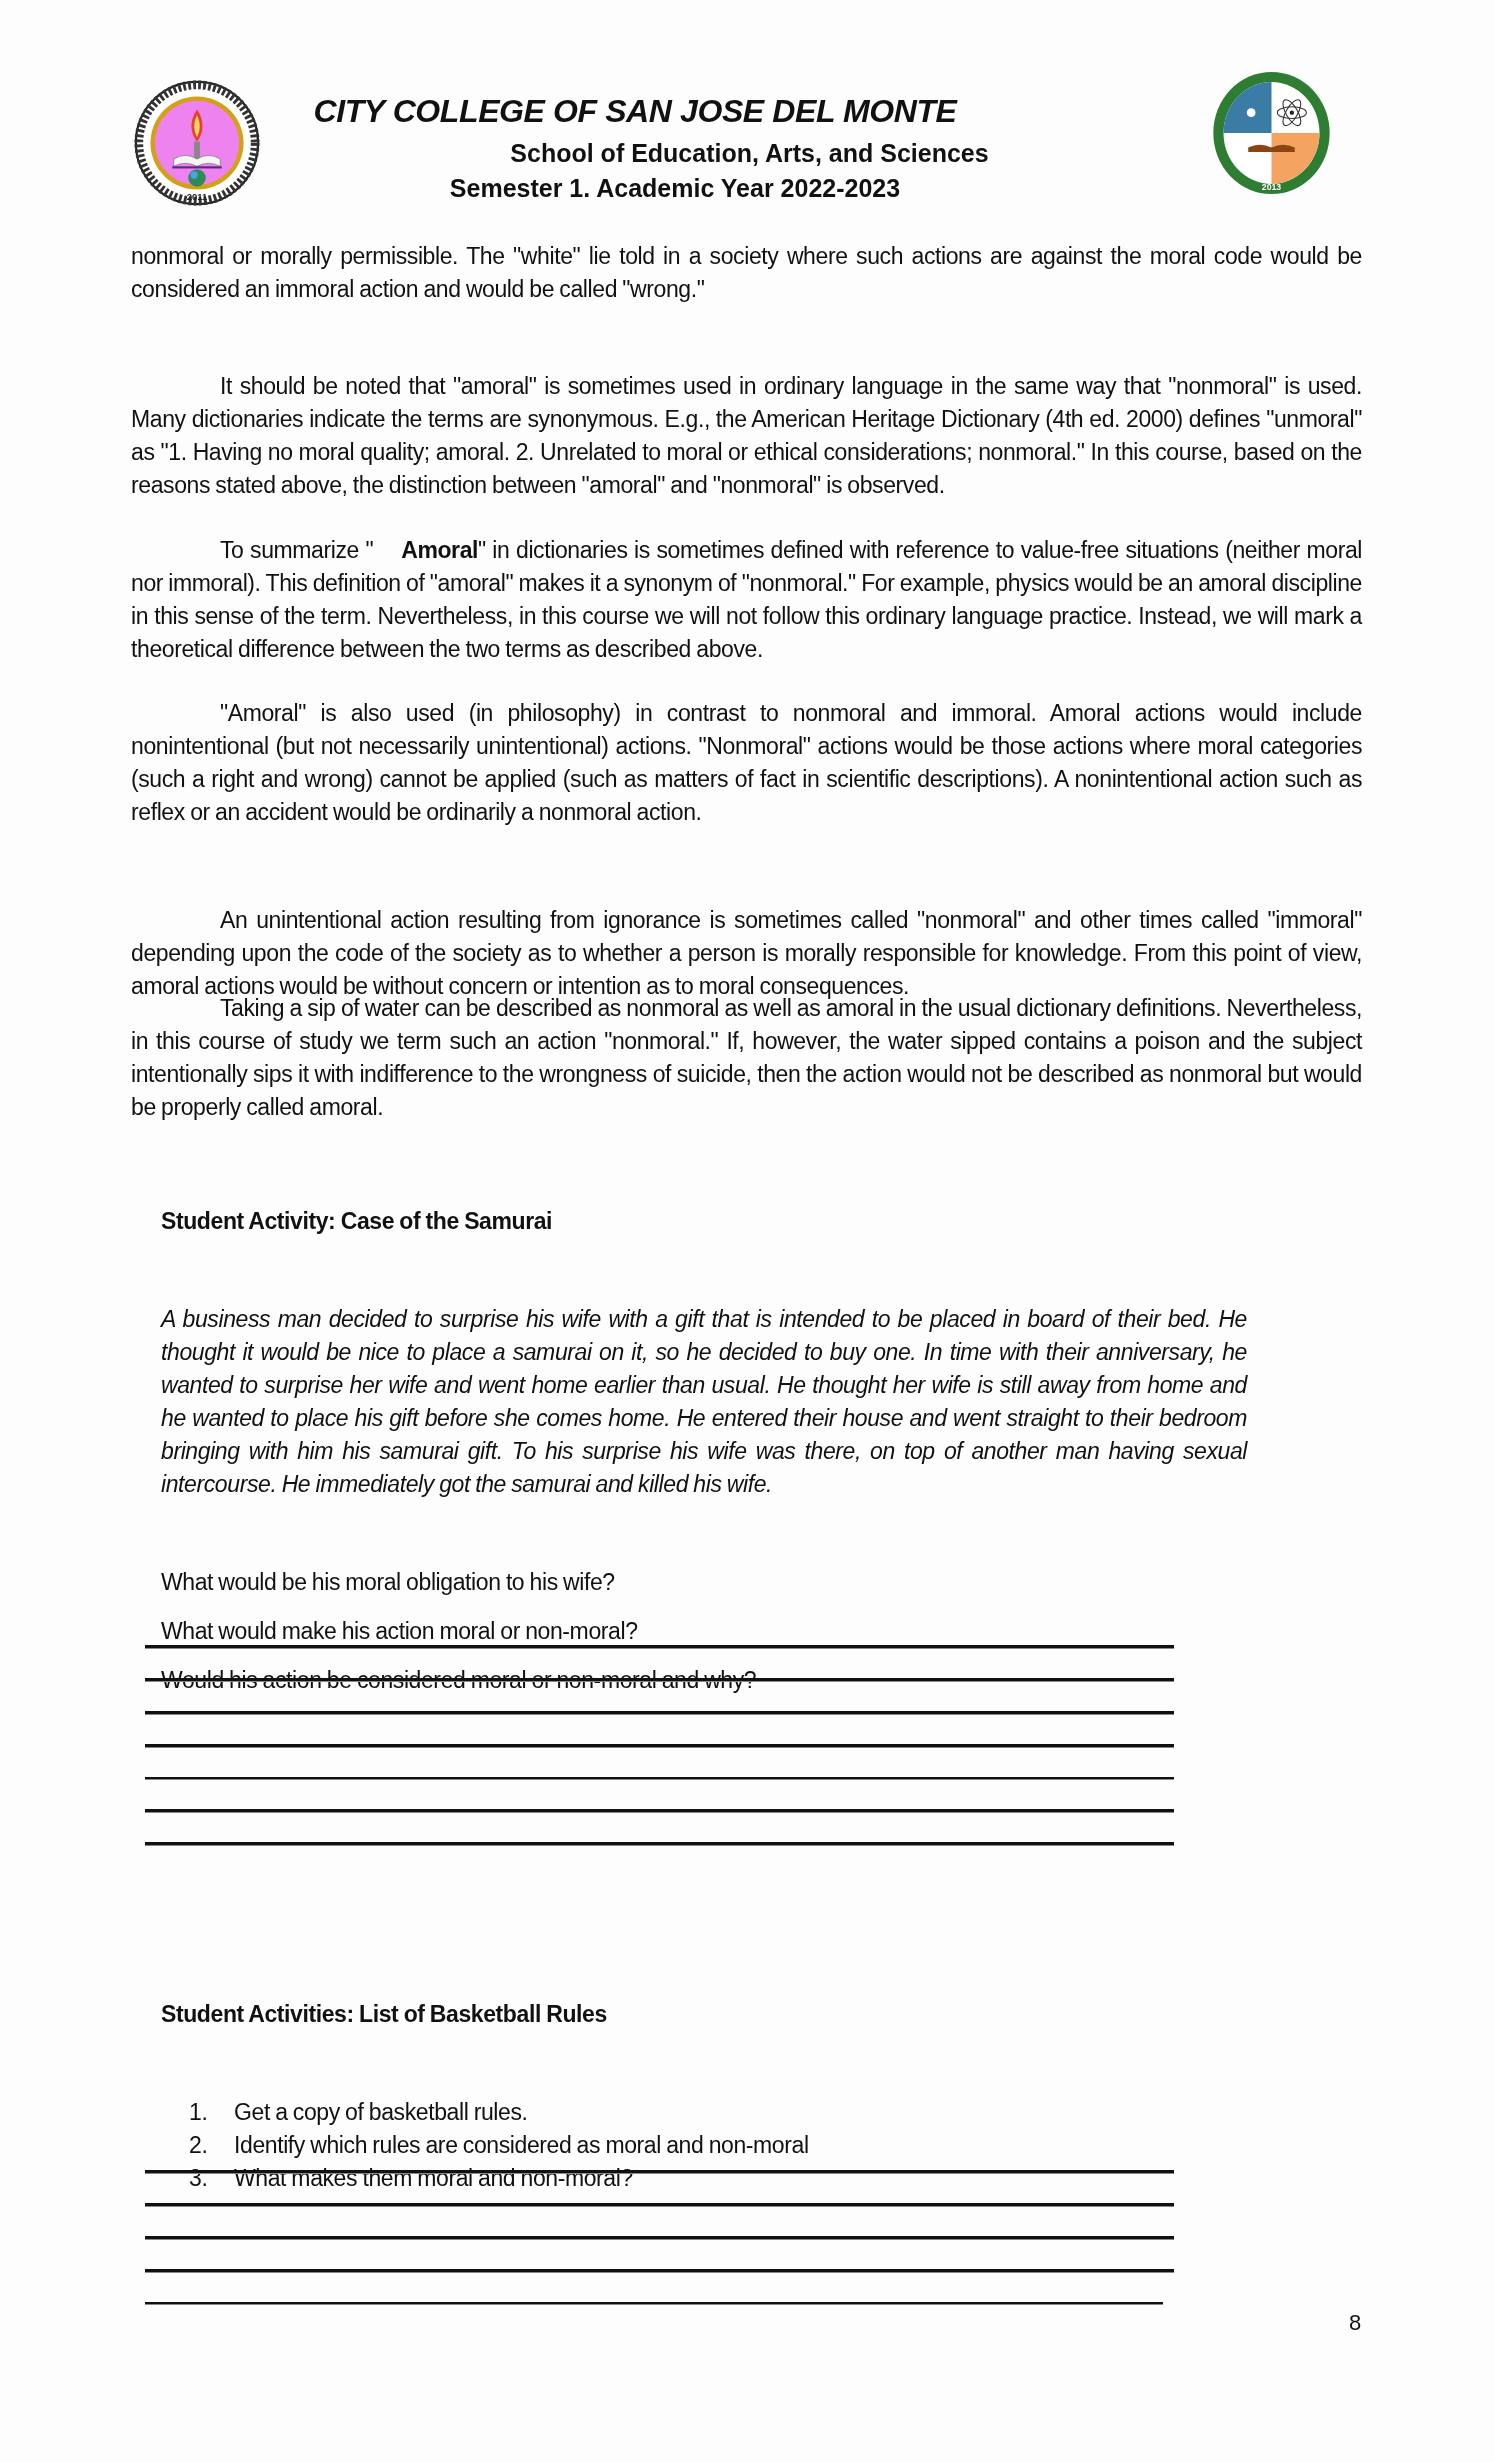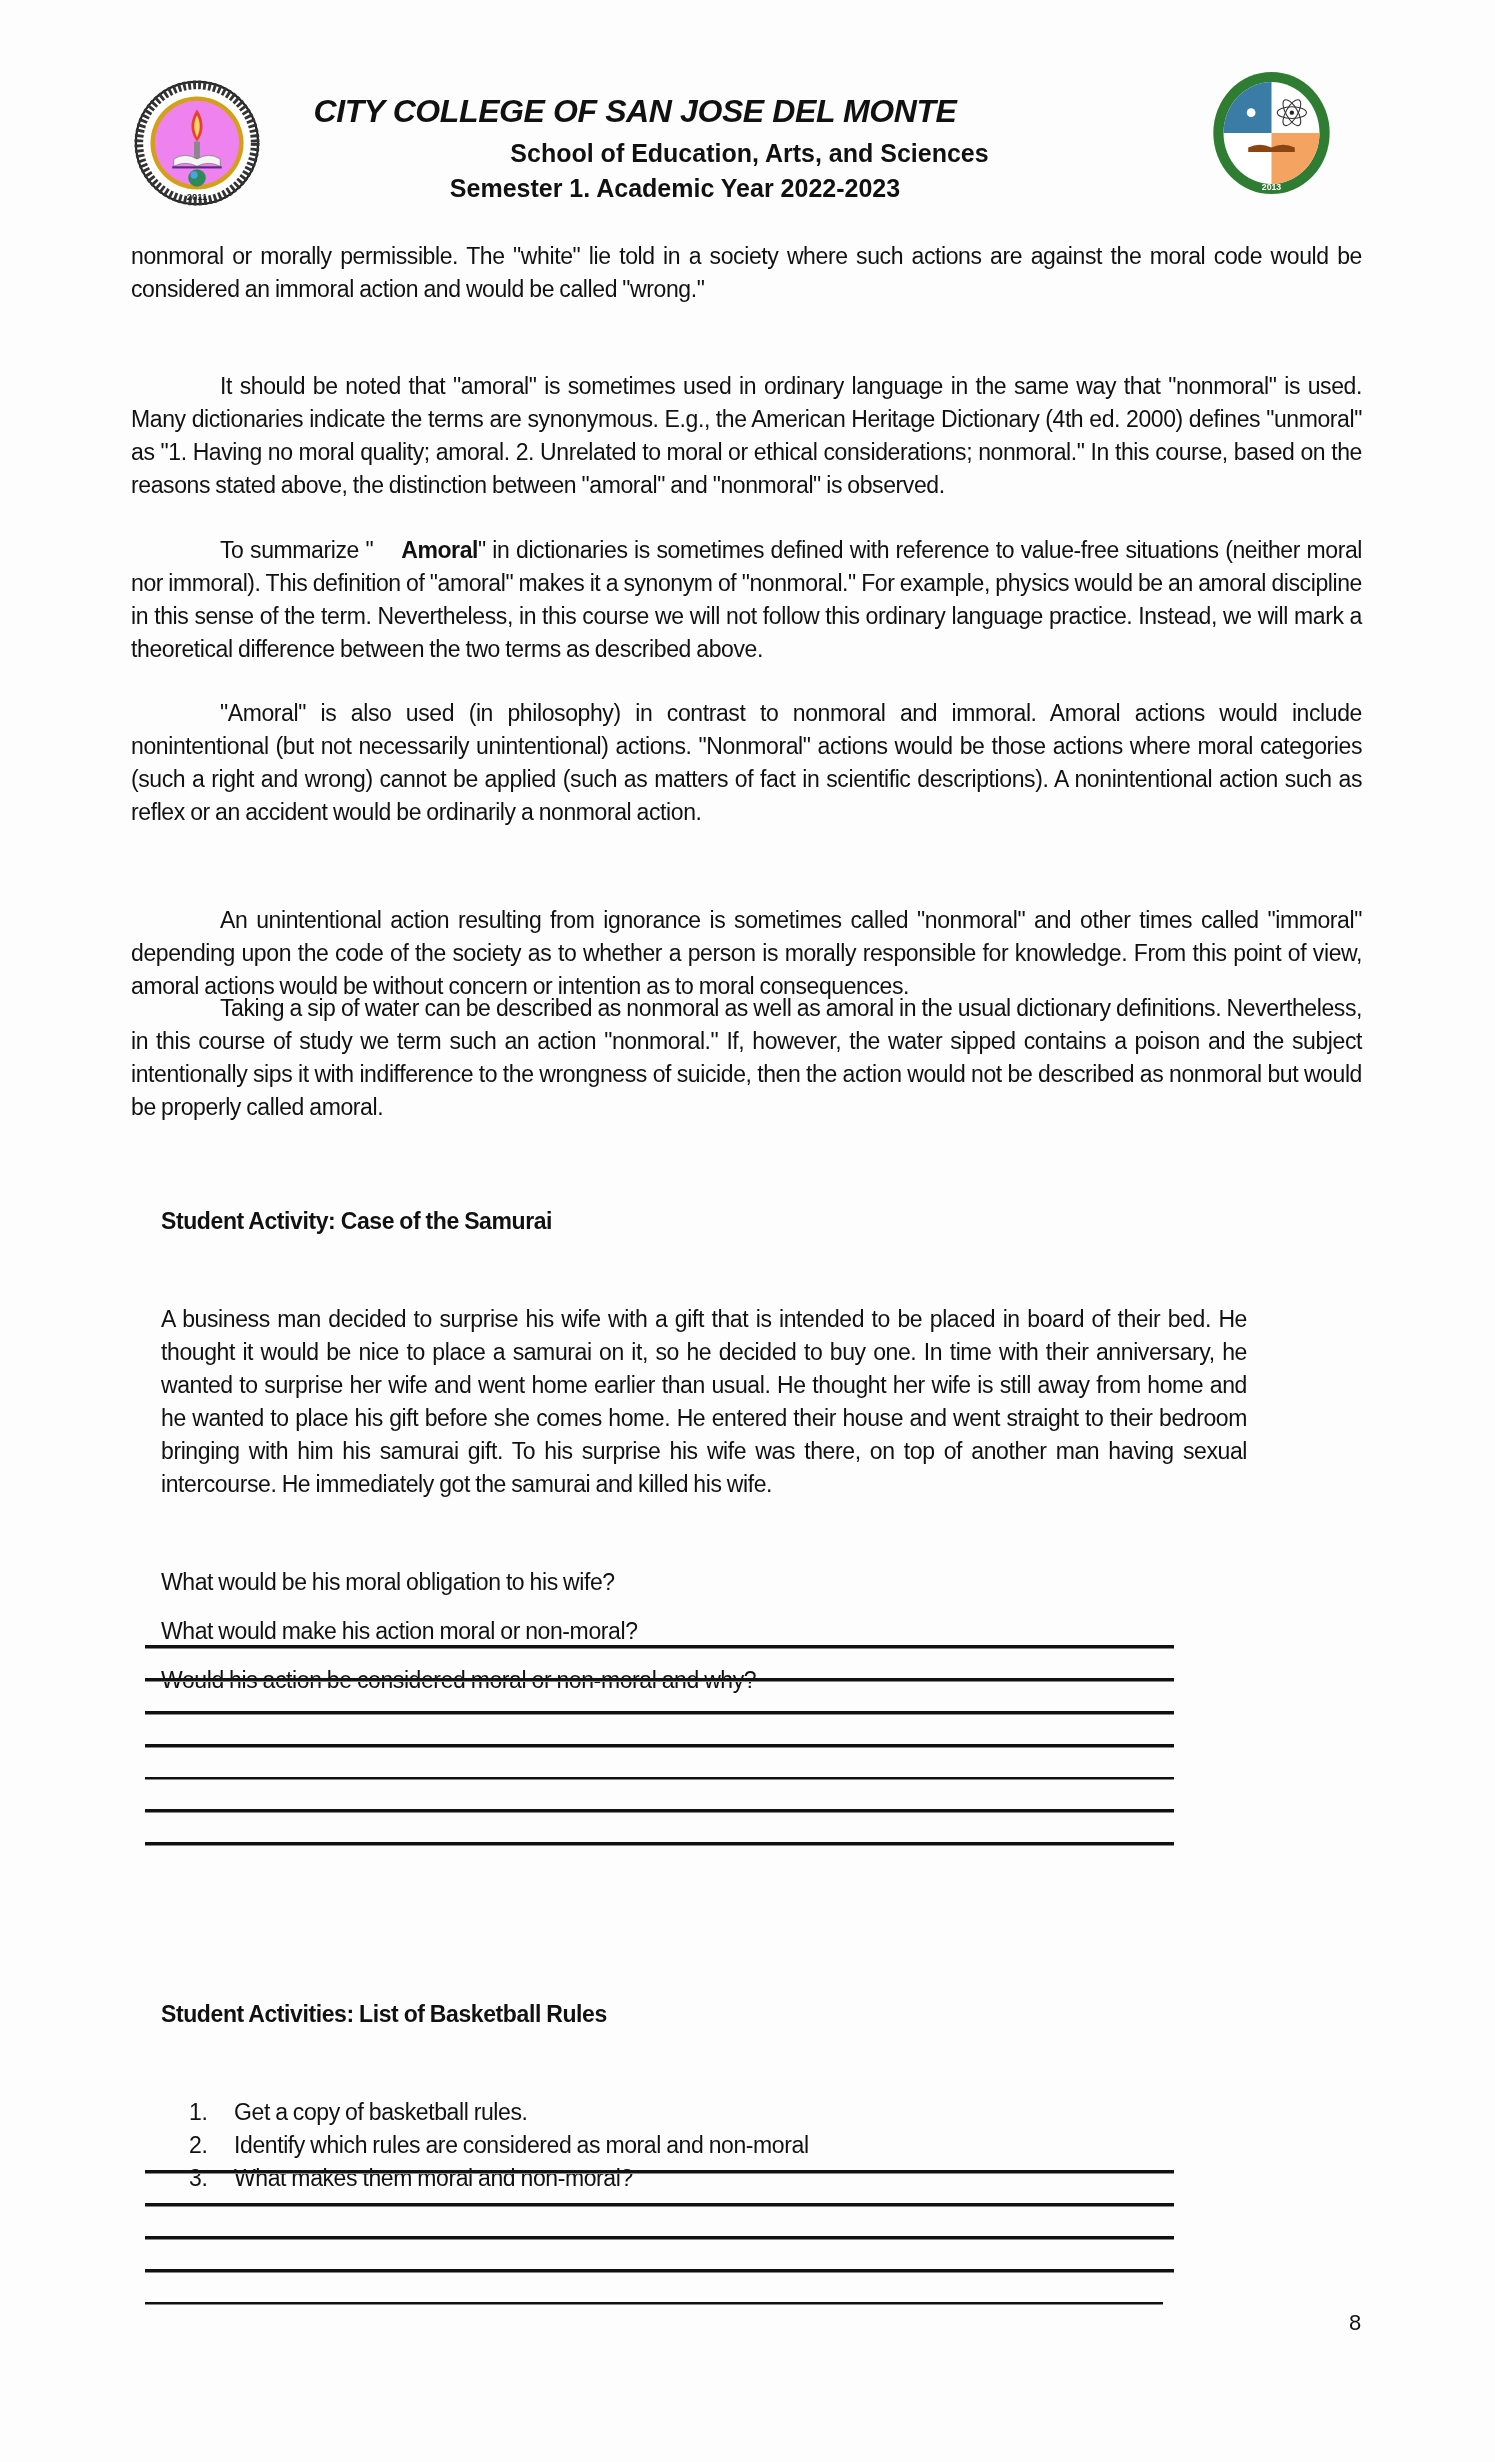--- a/index.html
+++ b/index.html
@@ -14,21 +14,21 @@
 
     
     .text { position: absolute; left: 131px; width: 1231px; font-size: 23px; line-height: 33px; text-align: justify; letter-spacing: -0.4px; word-spacing: -0.7px; }
     .text p { margin: 0; }
     .indent { text-indent: 89px; }
     b { font-weight: bold; margin-left: 28px; }
 
     .activity { position: absolute; left: 145px; width: 1118px; font-size: 23px; line-height: 33px; letter-spacing: -0.4px; word-spacing: -0.7px; }
     .activity p { margin: 16px; }
     .act-title { font-weight: bold; }
-    .justify { text-align: justify; }
+    .justify { text-align: justify; font-style: italic; }
 
     .lines { position: absolute; left: 145px; width: 1029px; }
     .line { height: 2.9px; background: #111; border-bottom: 0.7px solid #888; margin-bottom: 29px; width: 1029px; }
     .line.short { width: 1018px; }
 
     ol.rules { margin: 0; padding-left: 0; list-style: none; }
     ol.rules li { position: relative; padding-left: 89px; }
     ol.rules li .num { position: absolute; left: 44px; }
 
     .page-num { position: absolute; left: 1349px; top: 2310px; font-size: 22px; }

